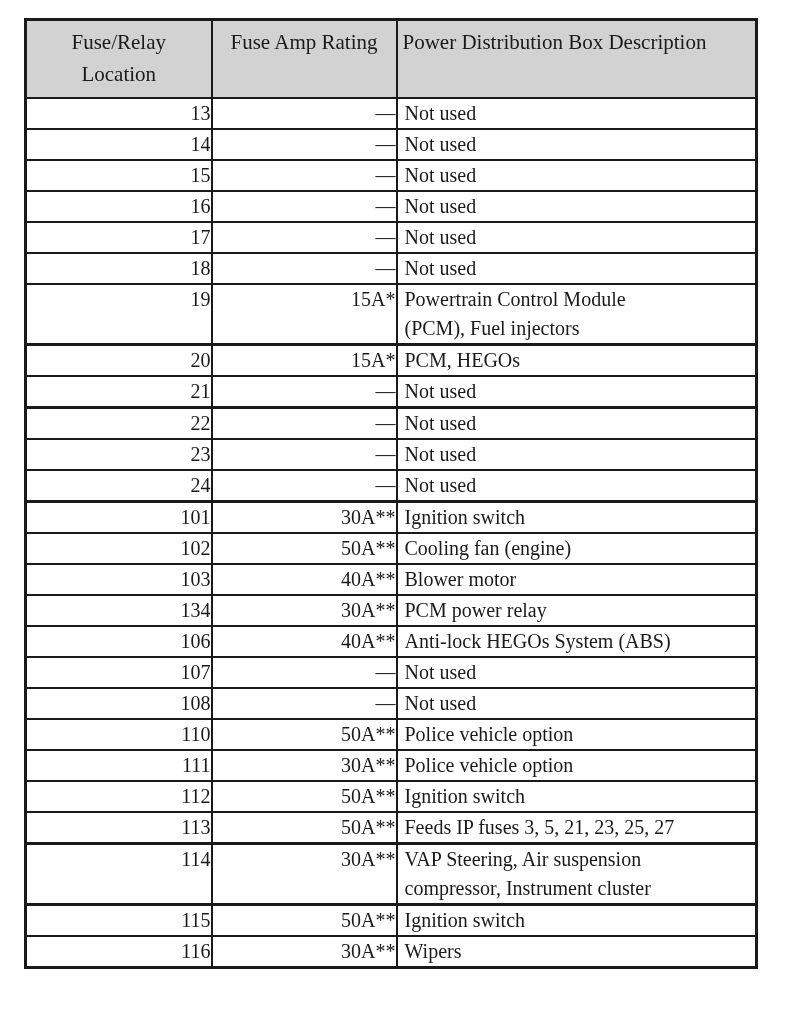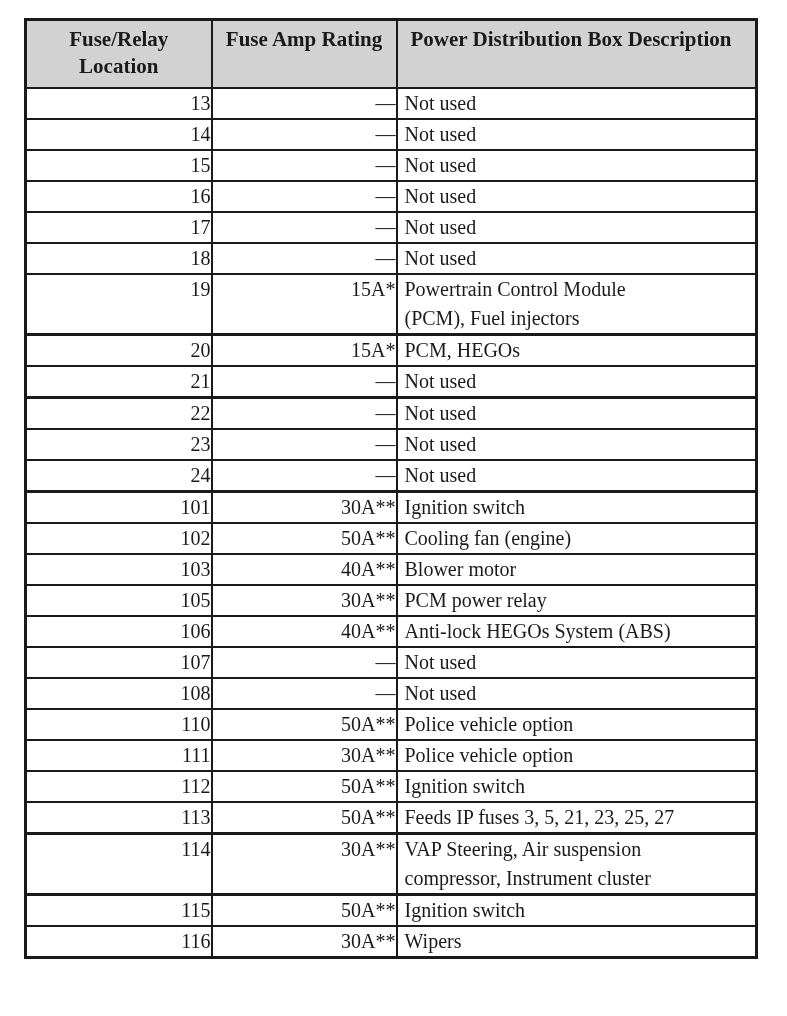--- a/index.html
+++ b/index.html
@@ -36,28 +36,28 @@
   table.fuse-table th,
   table.fuse-table td {
     border: 2px solid #1a1a1a;
     color: #1a1a1a;
     vertical-align: top;
   }
 
   
   thead th {
     background: #d2d2d2;
-    font-weight: bold;
+    font-weight: normal;
     font-size: 21px;
-    line-height: 27px;
+    line-height: 32px;
     padding: 5px 8px 7px 8px;
     border-bottom-width: 3px;
   }
   th.h-loc, th.h-amp { text-align: center; }
-  th.h-desc { text-align: left; padding-left: 13px; }
+  th.h-desc { text-align: left; padding-left: 5px; }
 
   
   tbody td {
     font-size: 20px;
     line-height: 29px;
     padding: 0;
     height: 29px;
   }
   td.loc, td.amp {
     text-align: right;
@@ -262,21 +262,21 @@
           </td>
           <td class="amp">
             <span class="cell-line">40A**</span>
           </td>
           <td class="desc">
             <span class="cell-line">Blower motor</span>
           </td>
         </tr>
         <tr>
           <td class="loc">
-            <span class="cell-line">105</span>
+            <span class="cell-line">134</span>
           </td>
           <td class="amp">
             <span class="cell-line">30A**</span>
           </td>
           <td class="desc">
             <span class="cell-line">PCM power relay</span>
           </td>
         </tr>
         <tr>
           <td class="loc">

